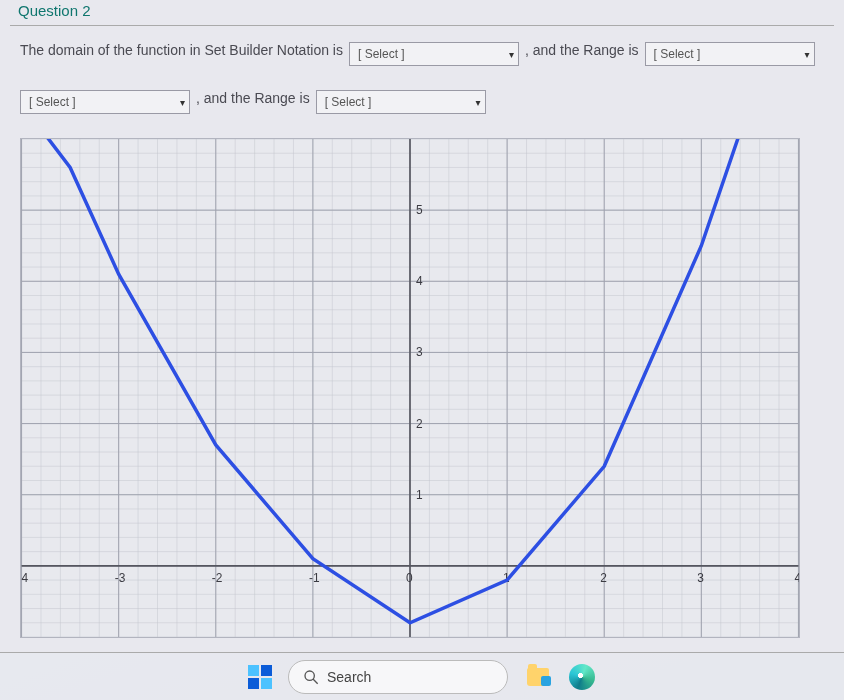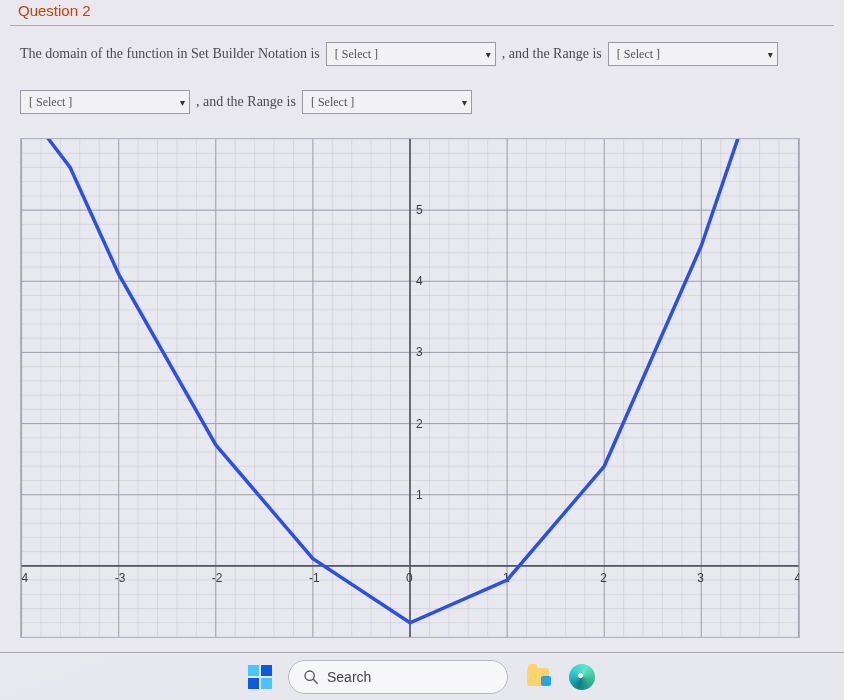--- a/index.html
+++ b/index.html
@@ -14,35 +14,34 @@
     .page-bg {
       position: absolute;
       top: 0; left: 0; right: 0; bottom: 48px;
       background: #e8e8ee;
       perspective: 1200px;
     }
     .content {
       padding: 0 10px 0 10px;
     }
     .question-header {
-      color: #c2410c;
+      color: #0f766e;
       font-size: 15px;
       font-weight: normal;
       padding: 2px 0 6px 8px;
       border-bottom: 1px solid #aaa;
       margin-bottom: 16px;
     }
     .line {
       display: flex;
-      align-items: center;
+      align-items: flex-start;
       gap: 6px;
       margin: 14px 6px 24px 10px;
       font-size: 14px;
       color: #4a4a52;
-      font-family: Liberation Serif, serif;
     }
     .select-box {
       display: inline-flex;
       align-items: center;
       justify-content: space-between;
       min-width: 170px;
       height: 24px;
       border: 1px solid #9a9aa5;
       background: #f2f2f5;
       padding: 2px 4px 2px 8px;

